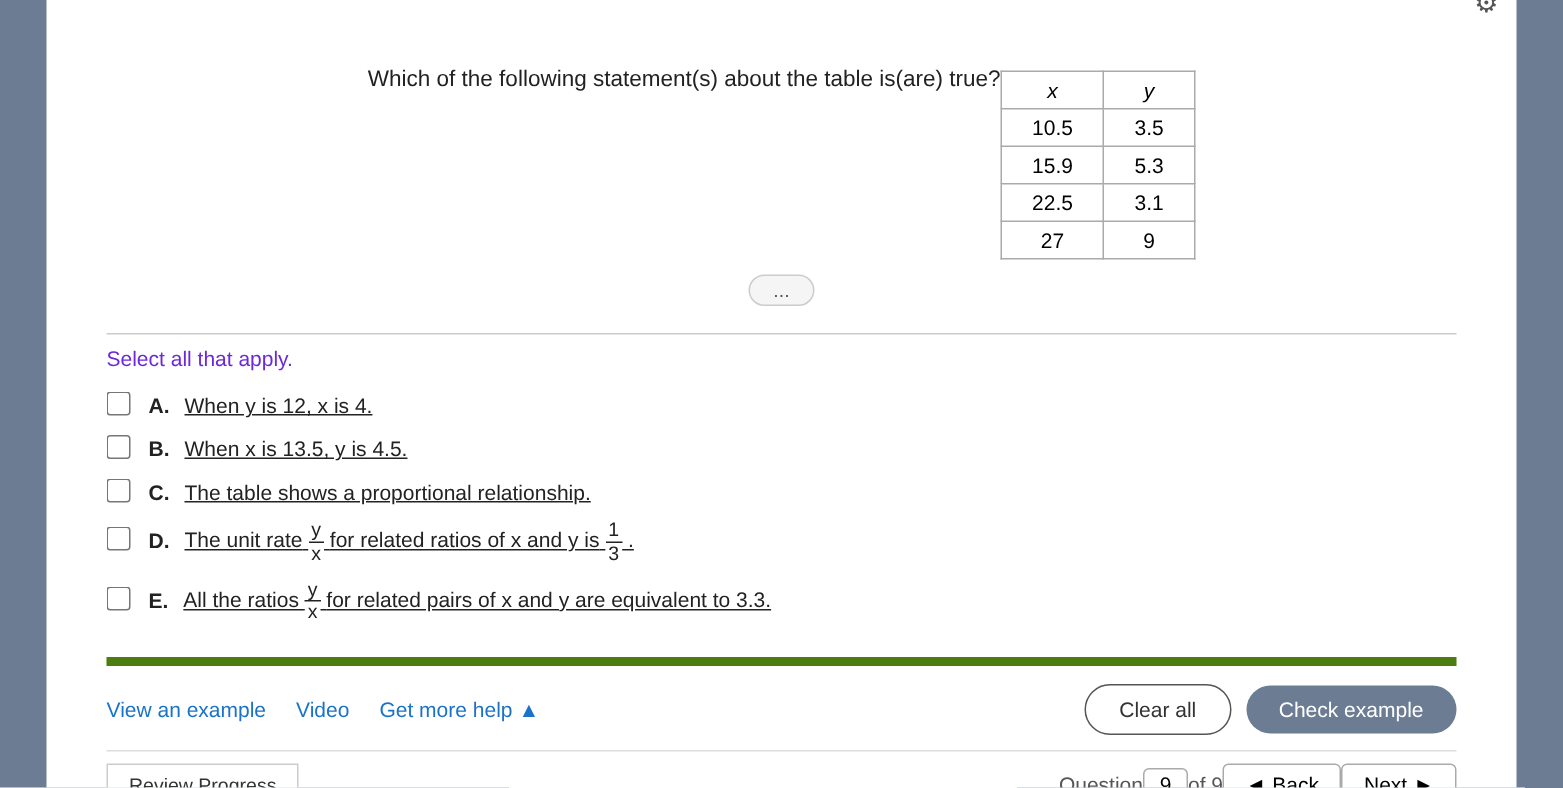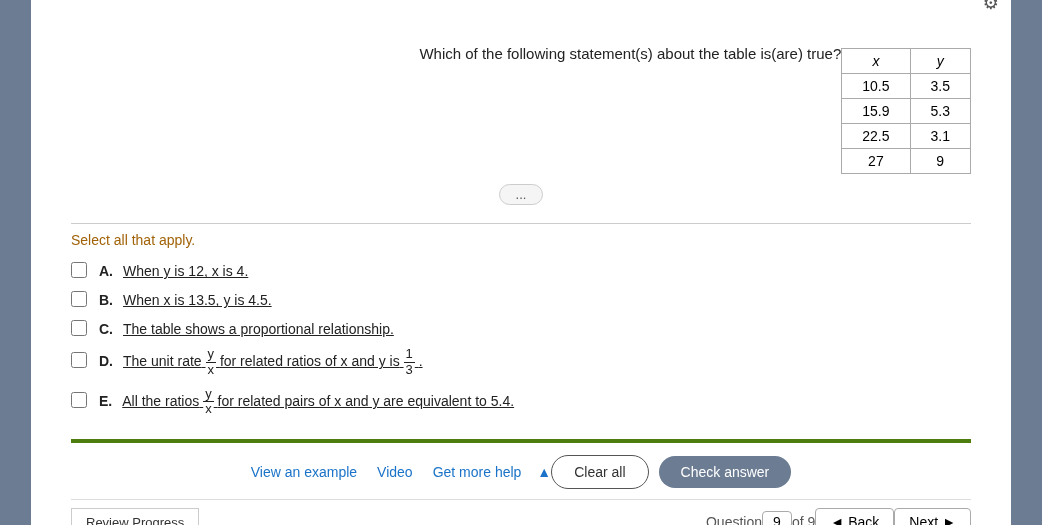--- a/index.html
+++ b/index.html
@@ -19,21 +19,21 @@
       width: 980px;
       min-height: 480px;
       border-radius: 4px;
       padding: 30px 40px 0 40px;
       position: relative;
       display: flex;
       flex-direction: column;
     }
     .question-area {
       display: flex;
-      justify-content: flex-end;
+      justify-content: center;
       margin-bottom: 10px;
       margin-top: 33px;
     }
     .question-text {
       font-size: 15px;
       color: #222;
       max-width: 580px;
       line-height: 1.5;
     }
     .data-table {
@@ -65,21 +65,21 @@
       background: #f5f5f5;
       border: 1px solid #ccc;
       border-radius: 12px;
       padding: 2px 16px;
       font-size: 13px;
       cursor: pointer;
       color: #555;
     }
     .select-label {
       font-size: 14px;
-      color: #a16207;
+      color: #6d28d9;
       margin-bottom: 12px;
     }
     .options-list {
       list-style: none;
       margin-bottom: 12px;
     }
     .option-item {
       display: flex;
       align-items: baseline;
       margin-bottom: 10px;
@@ -111,40 +111,40 @@
       align-items: center;
       font-size: 13px;
       vertical-align: middle;
       line-height: 1.1;
     }
     .fraction .num { border-bottom: 1px solid #222; padding: 0 2px; }
     .fraction .den { padding: 0 2px; }
     .bottom-bar {
       display: flex;
       align-items: center;
-      justify-content: center;
+      justify-content: space-between;
       padding: 12px 0 10px 0;
-      border-top: 4px solid #4d7c0f;
+      border-top: 6px solid #4d7c0f;
       margin-top: auto;
     }
     .bottom-links {
       display: flex;
       gap: 20px;
       align-items: center;
     }
     .bottom-link {
       color: #1a73c8;
       font-size: 14px;
       cursor: pointer;
       text-decoration: none;
     }
     .get-help-link {
       display: flex;
       align-items: center;
-      gap: 16px;
+      gap: 4px;
     }
     .bottom-actions {
       display: flex;
       gap: 10px;
       align-items: center;
     }
     .btn-clear {
       background: #fff;
       border: 1px solid #555;
       border-radius: 20px;
@@ -297,37 +297,37 @@
 
     <li class="option-item">
       <input type="checkbox" style="">
       <span class="option-letter">E.</span>
       <span class="option-text">
         <span>All the ratios</span>
         <span class="fraction">
           <span class="num">y</span>
           <span class="den">x</span>
         </span>
-        <span>for related pairs of x and y are equivalent to 5.4.</span>
+        <span>for related pairs of x and y are equivalent to 3.3.</span>
       </span>
     </li>
   </ul>
 
   <div class="bottom-bar">
     <div class="bottom-links">
       <a class="bottom-link">View an example</a>
       <a class="bottom-link">Video</a>
       <a class="bottom-link get-help-link">
         <span>Get more help</span>
         <span>▲</span>
       </a>
     </div>
     <div class="bottom-actions">
       <button class="btn-clear">Clear all</button>
-      <button class="btn-check">Check answer</button>
+      <button class="btn-check">Check example</button>
     </div>
   </div>
 
   <div class="footer-bar">
     <button class="review-btn">Review Progress</button>
     <div class="nav-area">
       <span class="question-label">Question</span>
       <span class="question-num-box">9</span>
       <span class="question-label">of 9</span>
       <button class="nav-btn">

